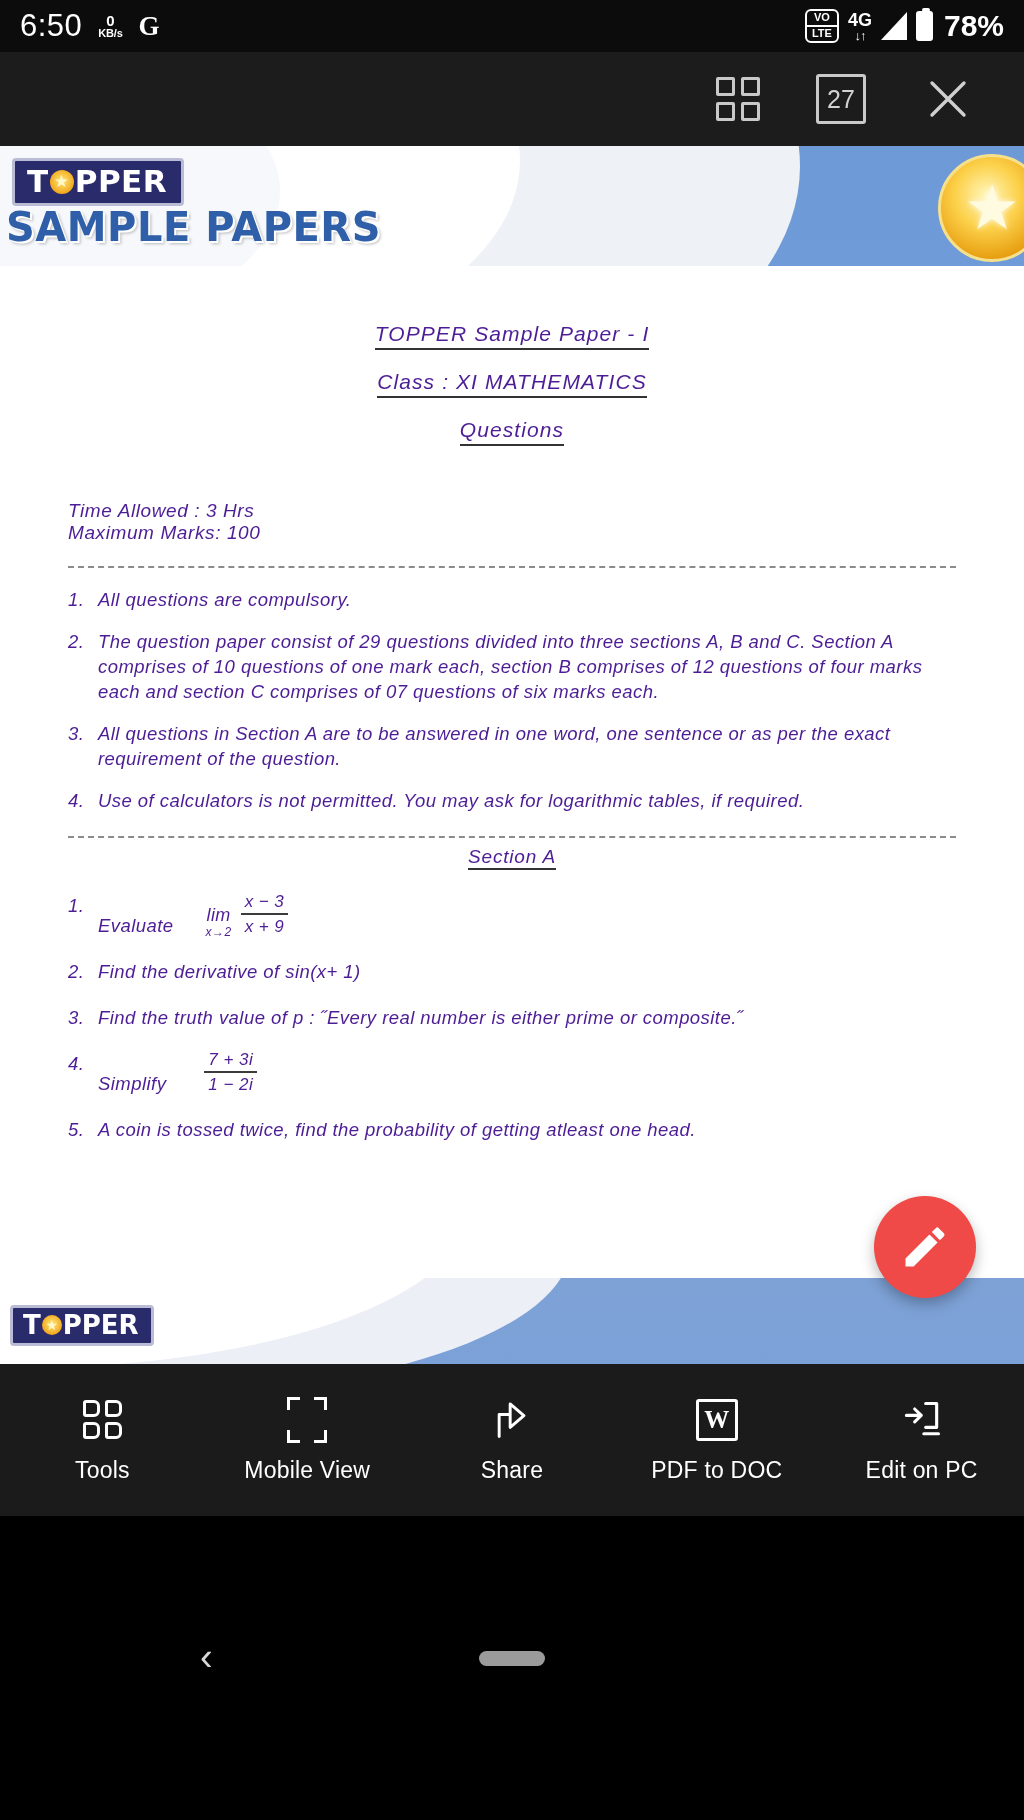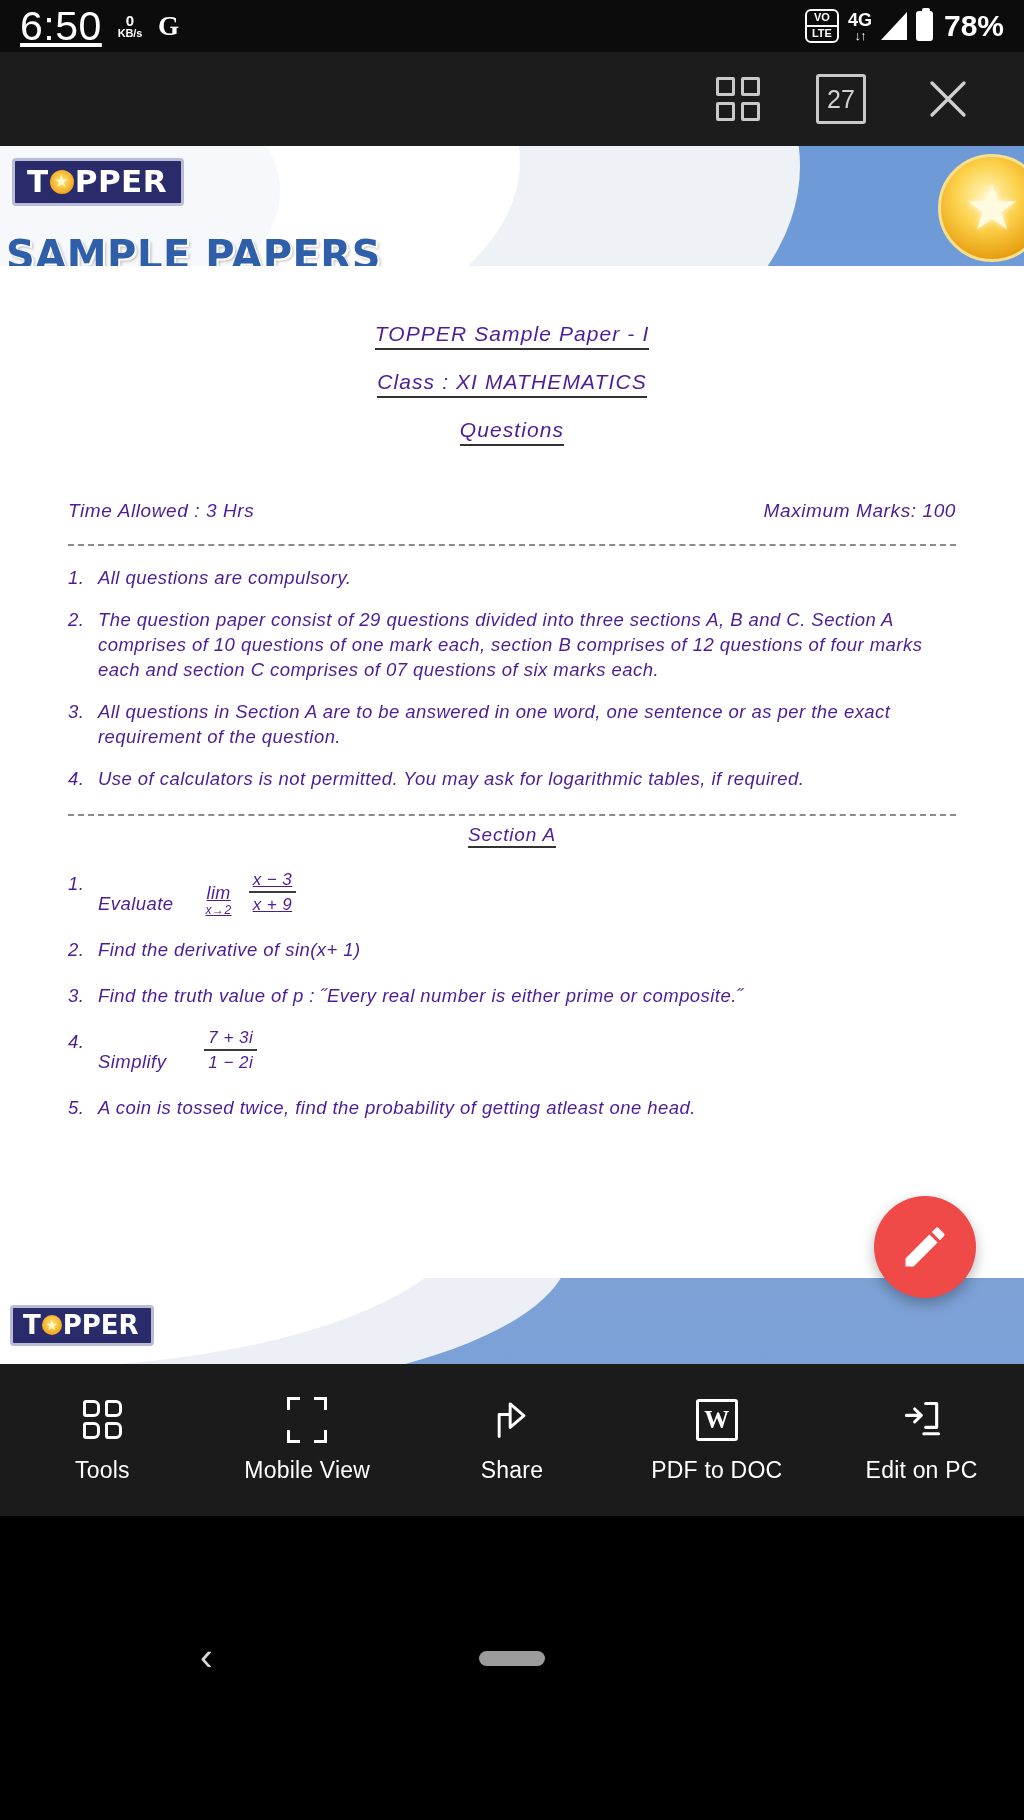--- a/index.html
+++ b/index.html
@@ -12,21 +12,21 @@
   .screen { position: relative; width: 1024px; height: 1820px; background:#000; }
 
   
   .statusbar {
     position: absolute; top: 0; left: 0; width: 1024px; height: 52px;
     background: #0c0c0c; color: #fff;
     display: flex; align-items: center; justify-content: space-between;
     padding: 0 20px;
   }
   .sb-left { display: flex; align-items: center; gap: 16px; }
-  .sb-clock { font-size: 41px; font-weight: 400; letter-spacing: .5px; text-decoration: underline; }
+  .sb-clock { font-size: 31px; font-weight: 400; letter-spacing: .5px; }
   .sb-net { display: flex; flex-direction: column; align-items: center; line-height: 1; }
   .sb-net .n { font-size: 15px; font-weight:600; }
   .sb-net .u { font-size: 11px; font-weight: 700; letter-spacing: -.2px; }
   .sb-g { font-size: 27px; font-weight: 700; font-family:"Liberation Serif", serif; }
   .sb-right { display: flex; align-items: center; gap: 9px; }
   .volte { border: 2px solid #fff; border-radius:6px; display:flex; flex-direction:column;
            align-items:center; justify-content:center; width:34px; height:34px; }
   .volte span { font-size: 11px; font-weight: 700; line-height: 1.05; display:block; }
   .volte .sep { width:100%; height:2px; background:#fff; margin:1px 0; }
   .four-g { display:flex; flex-direction:column; align-items:center; line-height:1; }
@@ -66,52 +66,52 @@
                  border: 3px solid #b9bcd4; border-radius: 4px; padding: 5px 14px 6px 12px;
                  color:#fff; font-size: 31px; font-weight: 800; letter-spacing: .5px;
                  font-family:"DejaVu Sans", sans-serif; line-height:1; display:flex; align-items:center;}
   .topper-logo .star { display:inline-block; width: 24px; height:24px; margin: 0 1px;
                        background: radial-gradient(circle at 50% 45%, #ffe87a 0%, #f2a81d 70%, #d98b08 100%);
                        border-radius: 50%; position: relative; }
   .topper-logo .star::after{ content:"\2605"; position:absolute; inset:0; color:#fff8c8; font-size:17px;
                              display:flex; align-items:center; justify-content:center; }
   .sample-papers { position:absolute; left: 6px; top: 58px; font-size: 40px; font-weight: 800;
                    color: #2e5fa8; font-family:"DejaVu Sans", sans-serif; letter-spacing:.5px;
-                   text-shadow: 2px 2px 0 #ffffff, 3px 3px 3px rgba(0,0,0,.25); margin-top: 28px; }
+                   text-shadow: 2px 2px 0 #ffffff, 3px 3px 3px rgba(0,0,0,.25); }
   .medal { position:absolute; right: -22px; top: 8px; width: 108px; height: 108px; border-radius:50%;
            background: radial-gradient(circle at 45% 38%, #fff6bd 0%, #fcd14a 38%, #e9a215 72%, #c9830a 100%);
            border: 3px solid #f6e08c; display:flex; align-items:center; justify-content:center; }
   .medal::after { content:"\2605"; color:#fffbe0; font-size: 62px; line-height:1;
                   text-shadow: 0 0 6px rgba(255,255,255,.9); }
 
   
   .doc { position:relative; padding: 0 40px; color: #4c1d95;
          font-family: "Liberation Sans", sans-serif; font-style: italic; }
   .doc .center { text-align: center; }
   .ttl { font-size: 21px; letter-spacing: 1.1px; display:inline-block;
          border-bottom: 2px solid #333; padding-bottom: 2px; }
   .t1 { margin-top: 56px; }
   .t2 { margin-top: 20px; }
   .t3 { margin-top: 20px; }
   .meta { display: flex; justify-content: space-between; margin-top: 54px;
-          font-size: 19px; letter-spacing: .6px; padding: 0 28px 0 28px; }
+          font-size: 19px; letter-spacing: .6px; padding: 0 28px 0 28px; flex-direction: column; }
   .dashed { margin: 22px 28px 0 28px; border-top: 2px dashed #8b8b8b; height:0; }
   .instr { margin: 20px 28px 0 28px; }
   .instr li { list-style: none; display: flex; font-size: 18.5px; line-height: 1.35;
               letter-spacing: .45px; margin-bottom: 17px; }
   .instr li .num { flex: 0 0 auto; width: 30px; }
   .instr li .txt { flex: 1 1 auto; }
   .secttl { text-align:center; margin-top: 8px; }
   .secttl span { font-size: 19px; letter-spacing:.8px; border-bottom: 2px solid #333; padding-bottom:1px; }
   .qlist { margin: 26px 28px 0 28px; }
   .q { display:flex; align-items: flex-start; font-size: 18.5px; letter-spacing:.45px;
        margin-bottom: 22px; line-height: 1.3; }
   .q .num { flex: 0 0 auto; width: 30px; }
   .q .body { display:flex; align-items: flex-end; gap: 10px; }
-  .limwrap { display:inline-flex; align-items: flex-end; gap: 17px; margin-left: 22px; text-decoration: underline; }
+  .limwrap { display:inline-flex; align-items: flex-end; gap: 9px; margin-left: 22px; }
   .limwrap .lim { display:flex; flex-direction:column; align-items:center; line-height:1; }
   .limwrap .lim .l { font-size: 18px; }
   .limwrap .lim .sub { font-size: 12px; margin-top: 2px; }
   .frac { display:inline-flex; flex-direction: column; align-items:center; line-height: 1.12;
           font-size: 17px; position: relative; top: -2px; }
   .frac .top { padding: 0 4px; }
   .frac .bar { width: 100%; height: 2px; background: #3c3c3c; margin: 2px 0; }
   .frac .bot { padding: 0 4px; }
   .q4frac { margin-left: 28px; }
 

